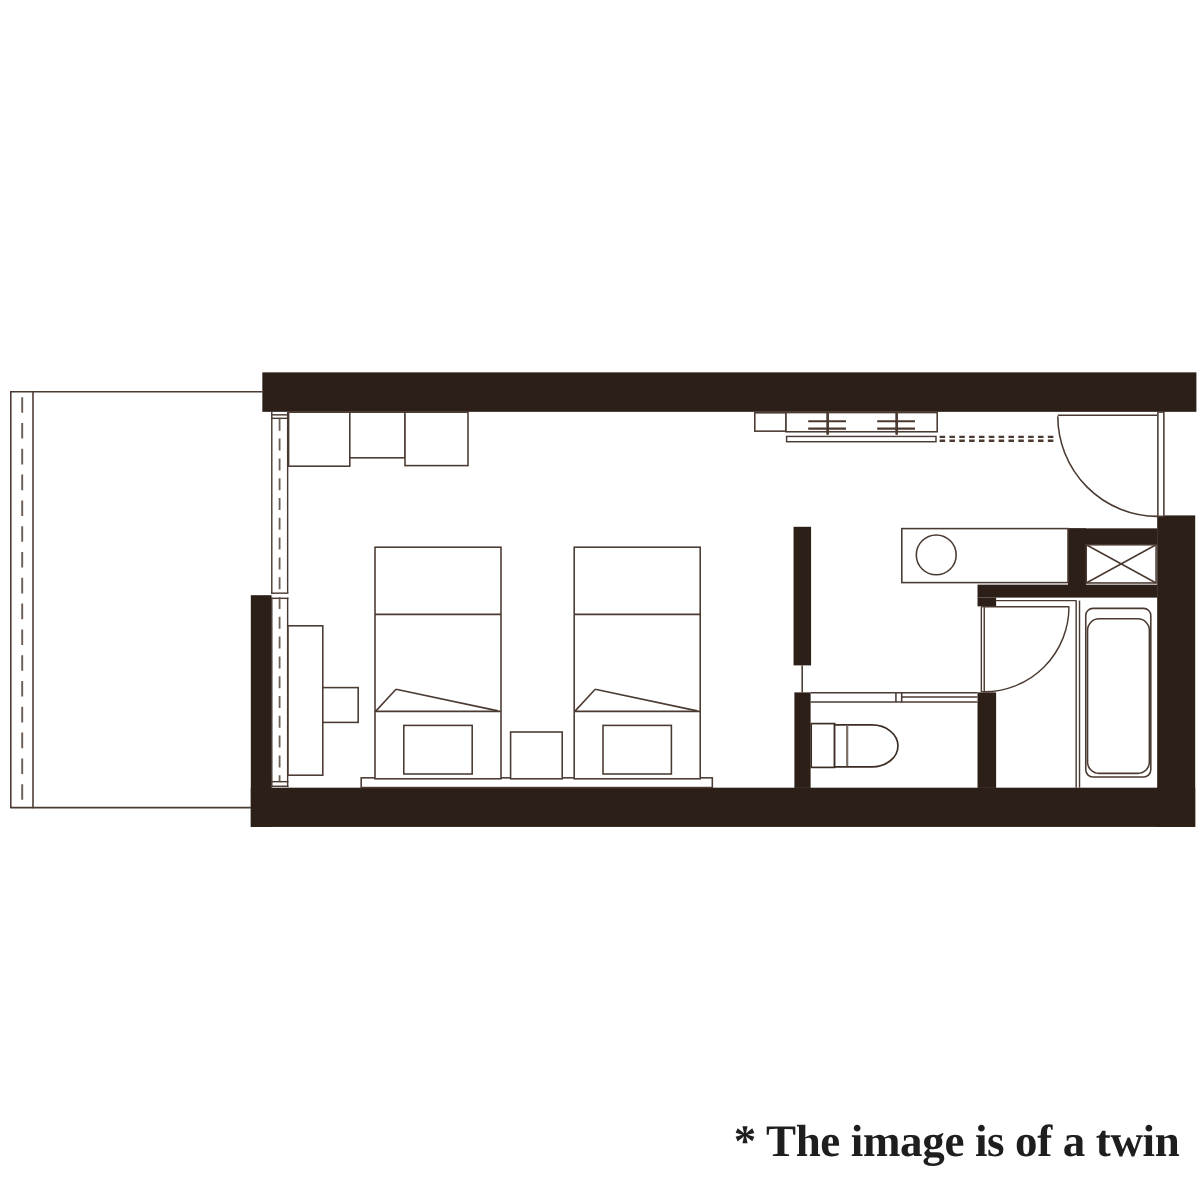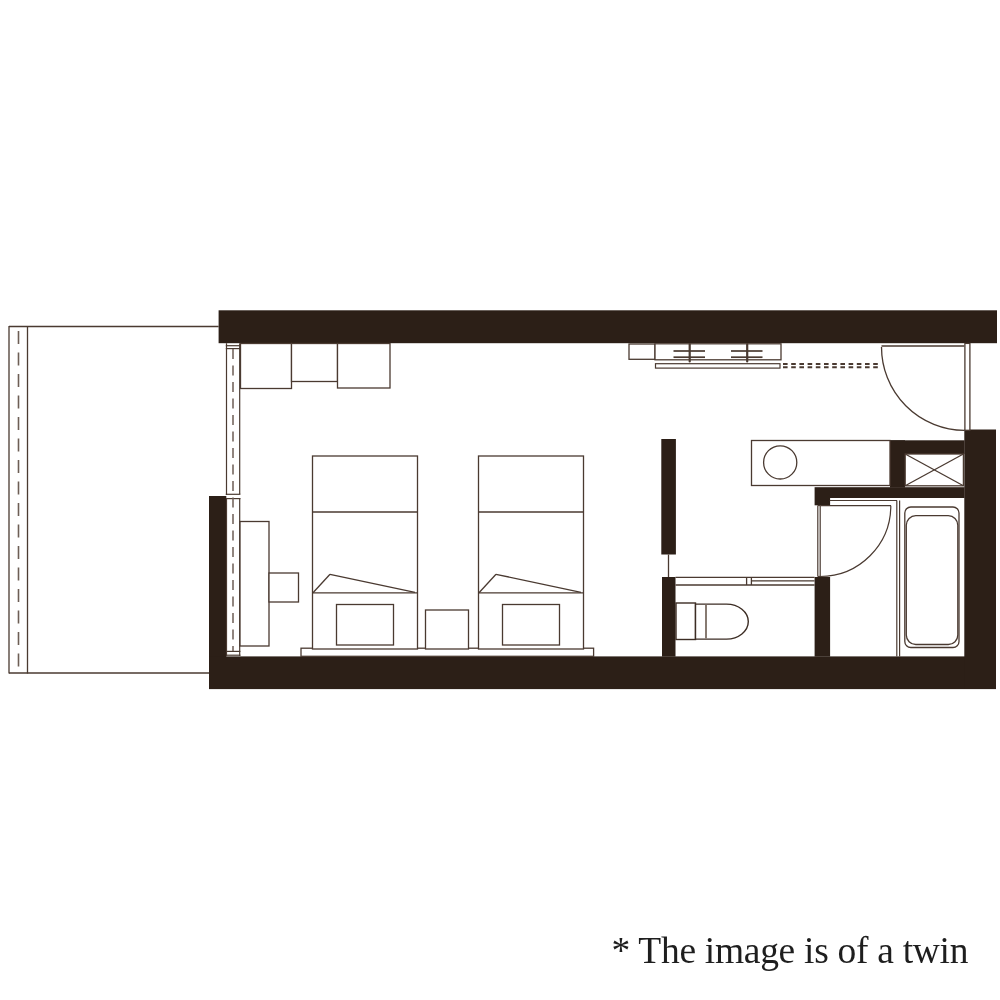--- a/index.html
+++ b/index.html
@@ -1,16 +1,16 @@
 <!DOCTYPE html>
 <html><head>
 <meta charset="utf-8">
 <style>
 html,body{margin:0;padding:0;background:#ffffff;}
-.page{position:relative;width:1000px;height:1000px;overflow:hidden;background:#ffffff;font-family:"Liberation Serif",serif;}
+.page{position:relative;width:1000px;height:1000px;overflow:hidden;background:#ffffff;font-family:"Liberation Serif",serif;font-weight:bold;}
 </style>
 </head>
 <body>
 <div class="page">
 <svg width="1000" height="1000" viewBox="0 0 1000 1000">
 <g fill="none" stroke="none">
 
 <rect x="226" y="343" width="435" height="313" fill="none"></rect>
 
 <rect x="676" y="343" width="288" height="97" fill="none"></rect>

